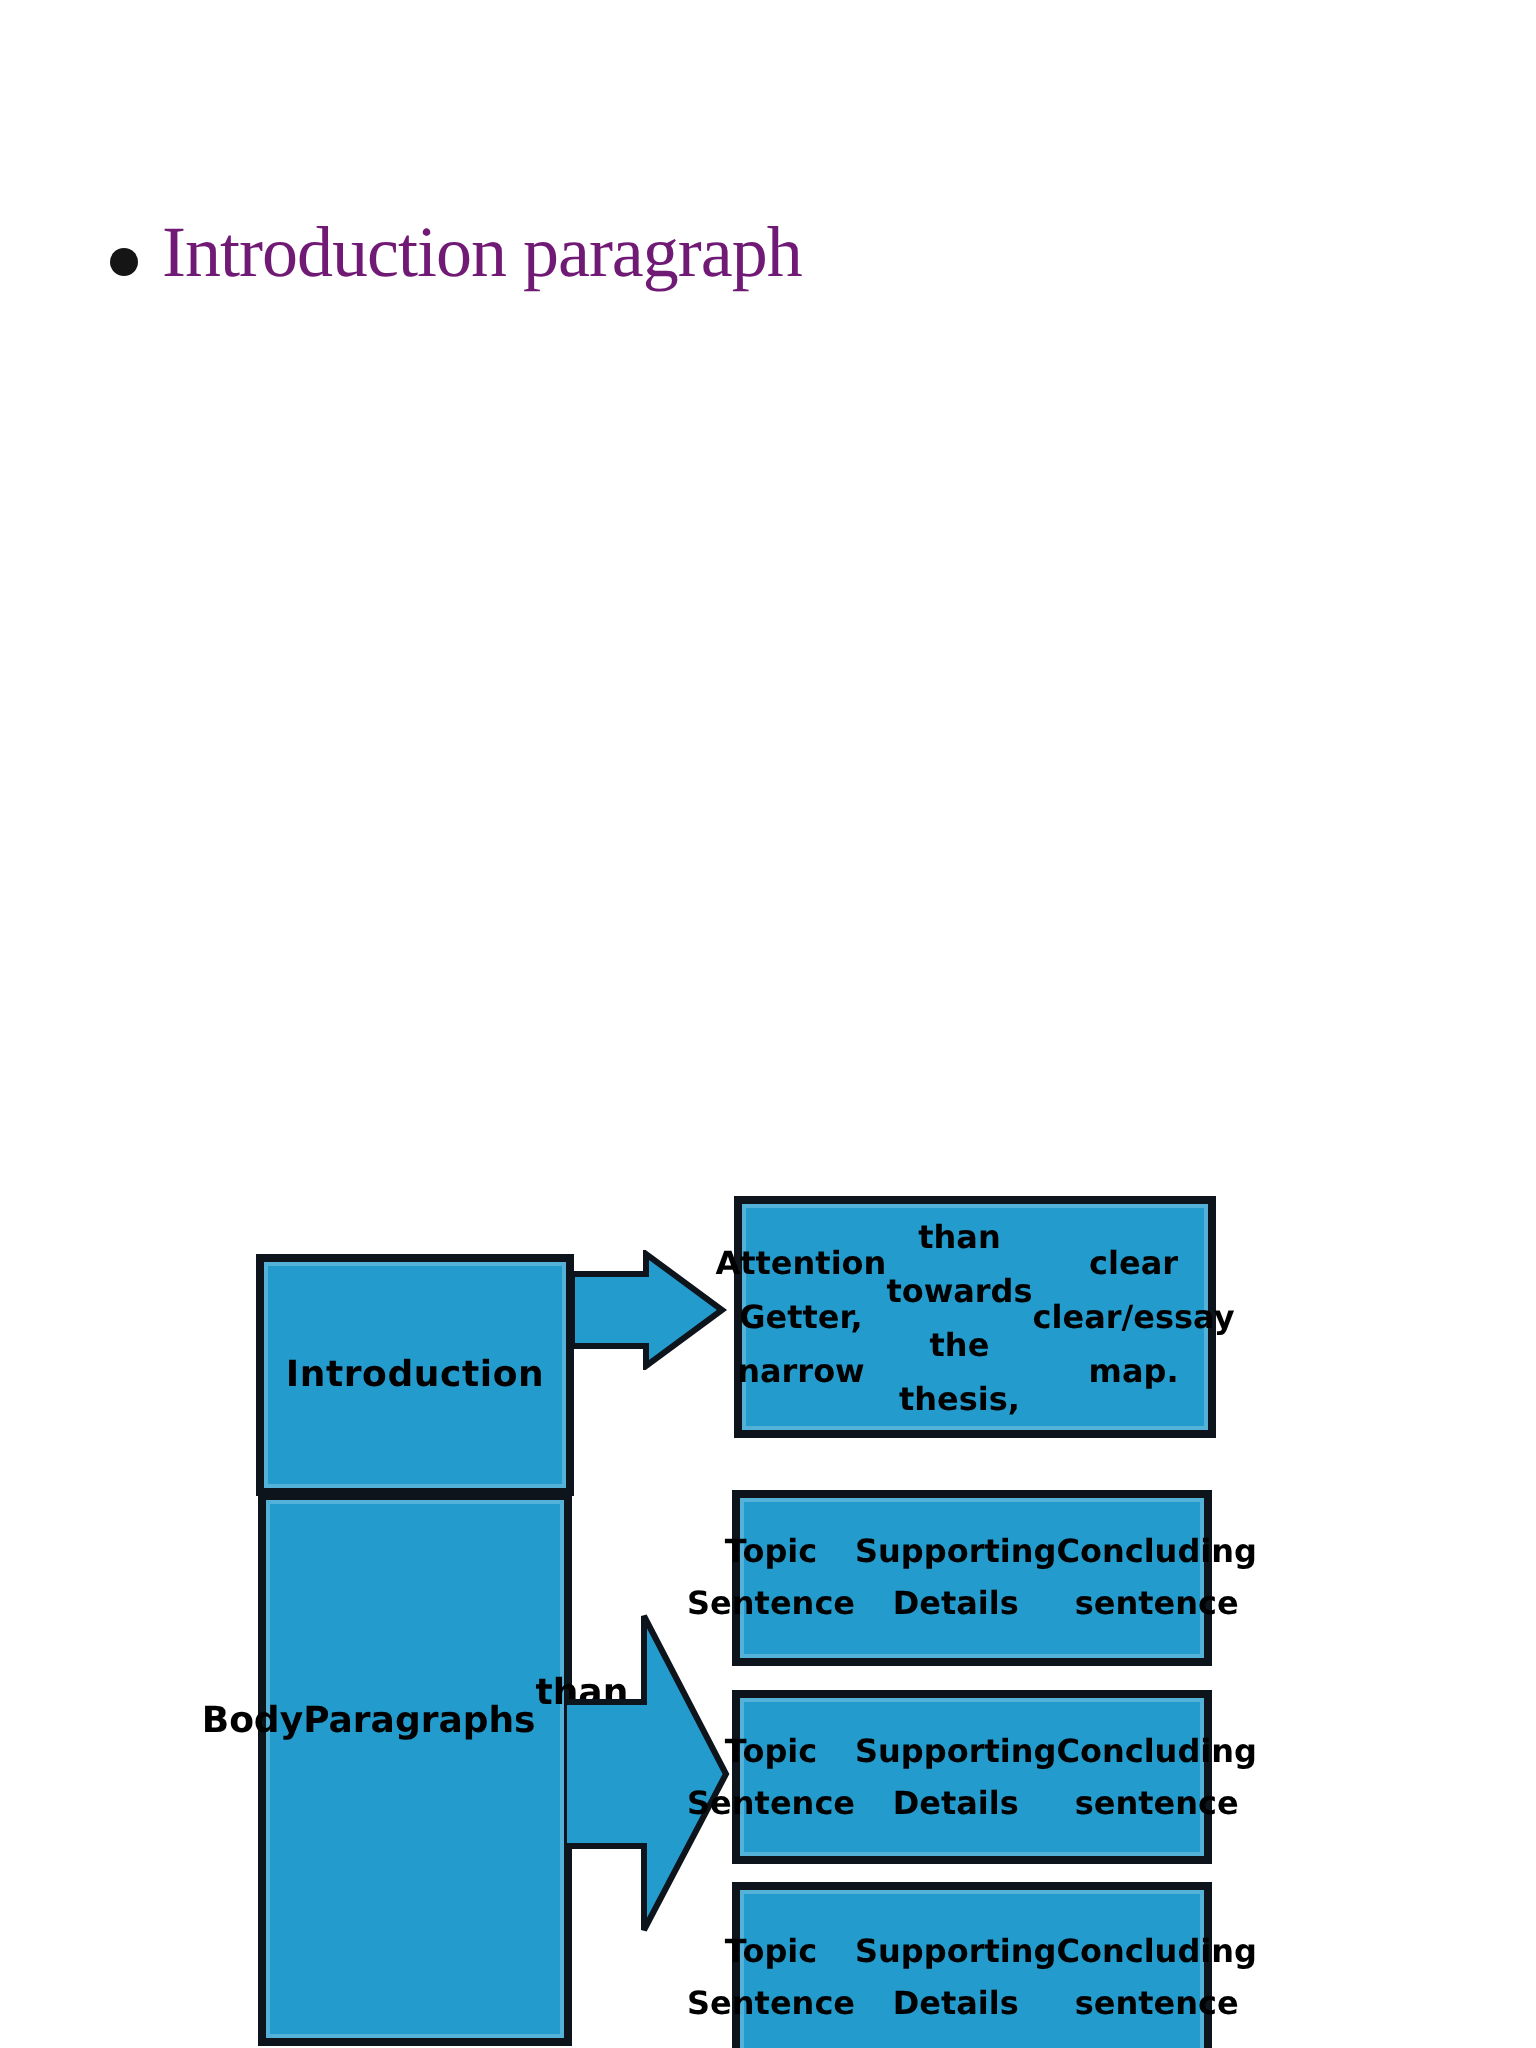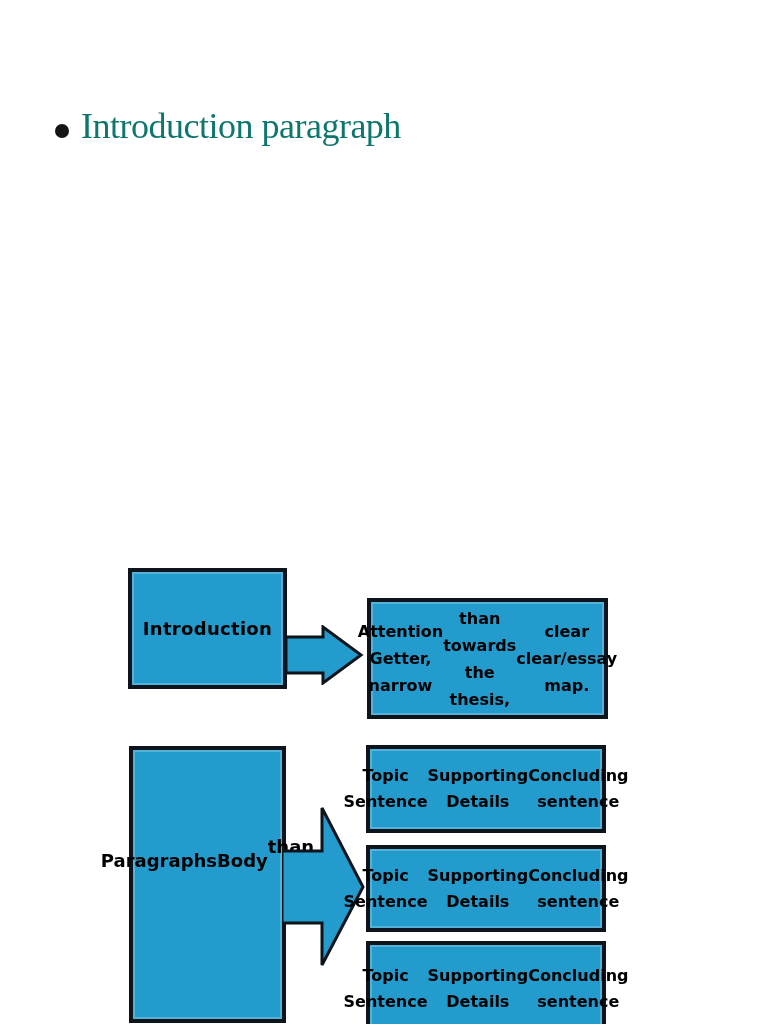--- a/index.html
+++ b/index.html
@@ -27,38 +27,38 @@
     border-radius: 50%;
     background: #151515;
   }
   .heading-text {
     position: absolute;
     left: 28px; top: 0;
     white-space: nowrap;
     font-family: "Liberation Serif", "DejaVu Serif", serif;
     font-size: 36px;
     letter-spacing: -0.5px;
-    color: #0f766e;
+    color: #701a75;
     line-height: 44px;
   }
   
   .dbox {
     position: absolute;
     background: var(--box-fill);
     border: 4px solid var(--box-border);
     box-shadow: inset 0 0 0 2px rgba(255,255,255,0.22);
     display: flex;
     align-items: center;
     justify-content: center;
     text-align: center;
     color: var(--box-text);
     font-weight: bold;
   }
   .dbox .line { width: 100%; }
-  .box-intro       { left: 128px; top: 568px; width: 159px; height: 121px; font-size: 18px; letter-spacing: 0.3px; justify-content: center; }
+  .box-intro       { left: 128px; top: 627px; width: 159px; height: 121px; font-size: 18px; letter-spacing: 0.3px; justify-content: center; }
   .box-attention   { left: 367px; top: 598px; width: 241px; height: 121px; font-size: 16px; line-height: 27px; }
   .box-body        { left: 129px; top: 746px; width: 157px; height: 277px; font-size: 18px; line-height: 28px; padding-bottom: 48px; }
   .box-topic-1     { left: 366px; top: 745px; width: 240px; height: 88px;  font-size: 16px; line-height: 26px; }
   .box-topic-2     { left: 366px; top: 845px; width: 240px; height: 87px;  font-size: 16px; line-height: 26px; }
   .box-topic-3     { left: 366px; top: 941px; width: 240px; height: 95px;  font-size: 16px; line-height: 26px; }
   
   .arrow { position: absolute; }
   .arrow-1 { left: 286px; top: 625px; }
   .arrow-2 { left: 282px; top: 806px; }
   .arrow polygon {
@@ -86,22 +86,22 @@
     <polygon points="0,12 37,12 37,2 75,30 37,58 37,48 0,48"></polygon>
   </svg>
 
   <div class="dbox box-attention">
     <div class="line">Attention Getter, narrow</div>
     <div class="line">than towards the thesis,</div>
     <div class="line">clear clear/essay map.</div>
   </div>
 
   <div class="dbox box-body">
+    <div class="line">Body</div>
     <div class="line">Paragraphs</div>
-    <div class="line">Body</div>
     <div class="line">than 1)</div>
   </div>
 
   <svg class="arrow arrow-2" width="83" height="161" viewBox="0 0 83 161">
     <polygon points="0,45 40,45 40,2 81,81 40,159 40,117 0,117"></polygon>
   </svg>
 
   <div class="dbox box-topic-1">
     <div class="line">Topic Sentence</div>
     <div class="line">Supporting Details</div>

